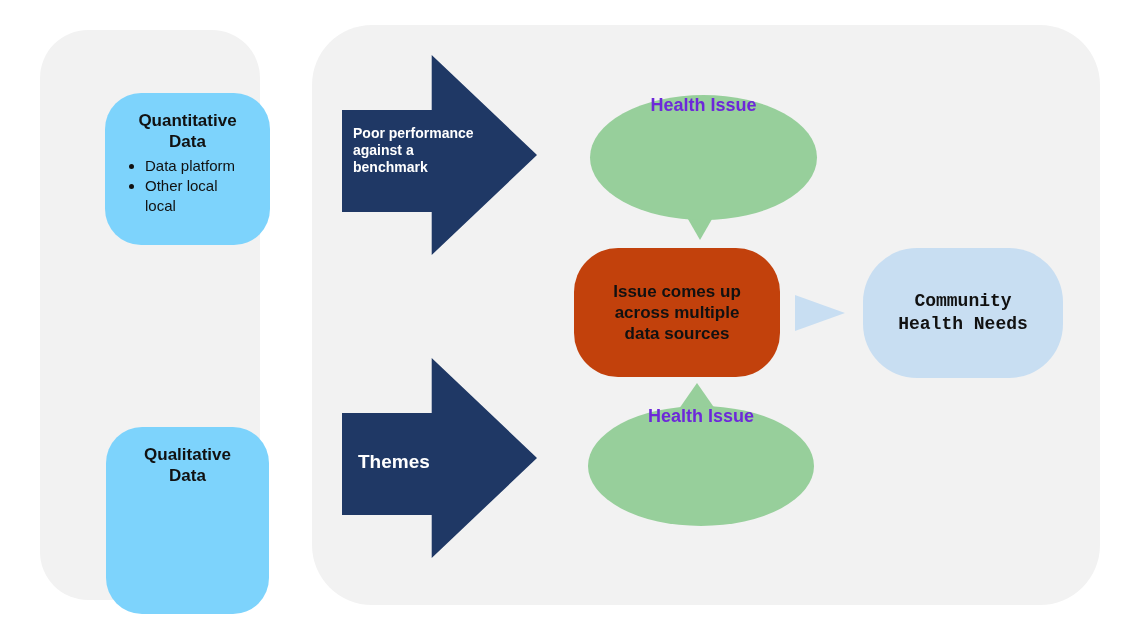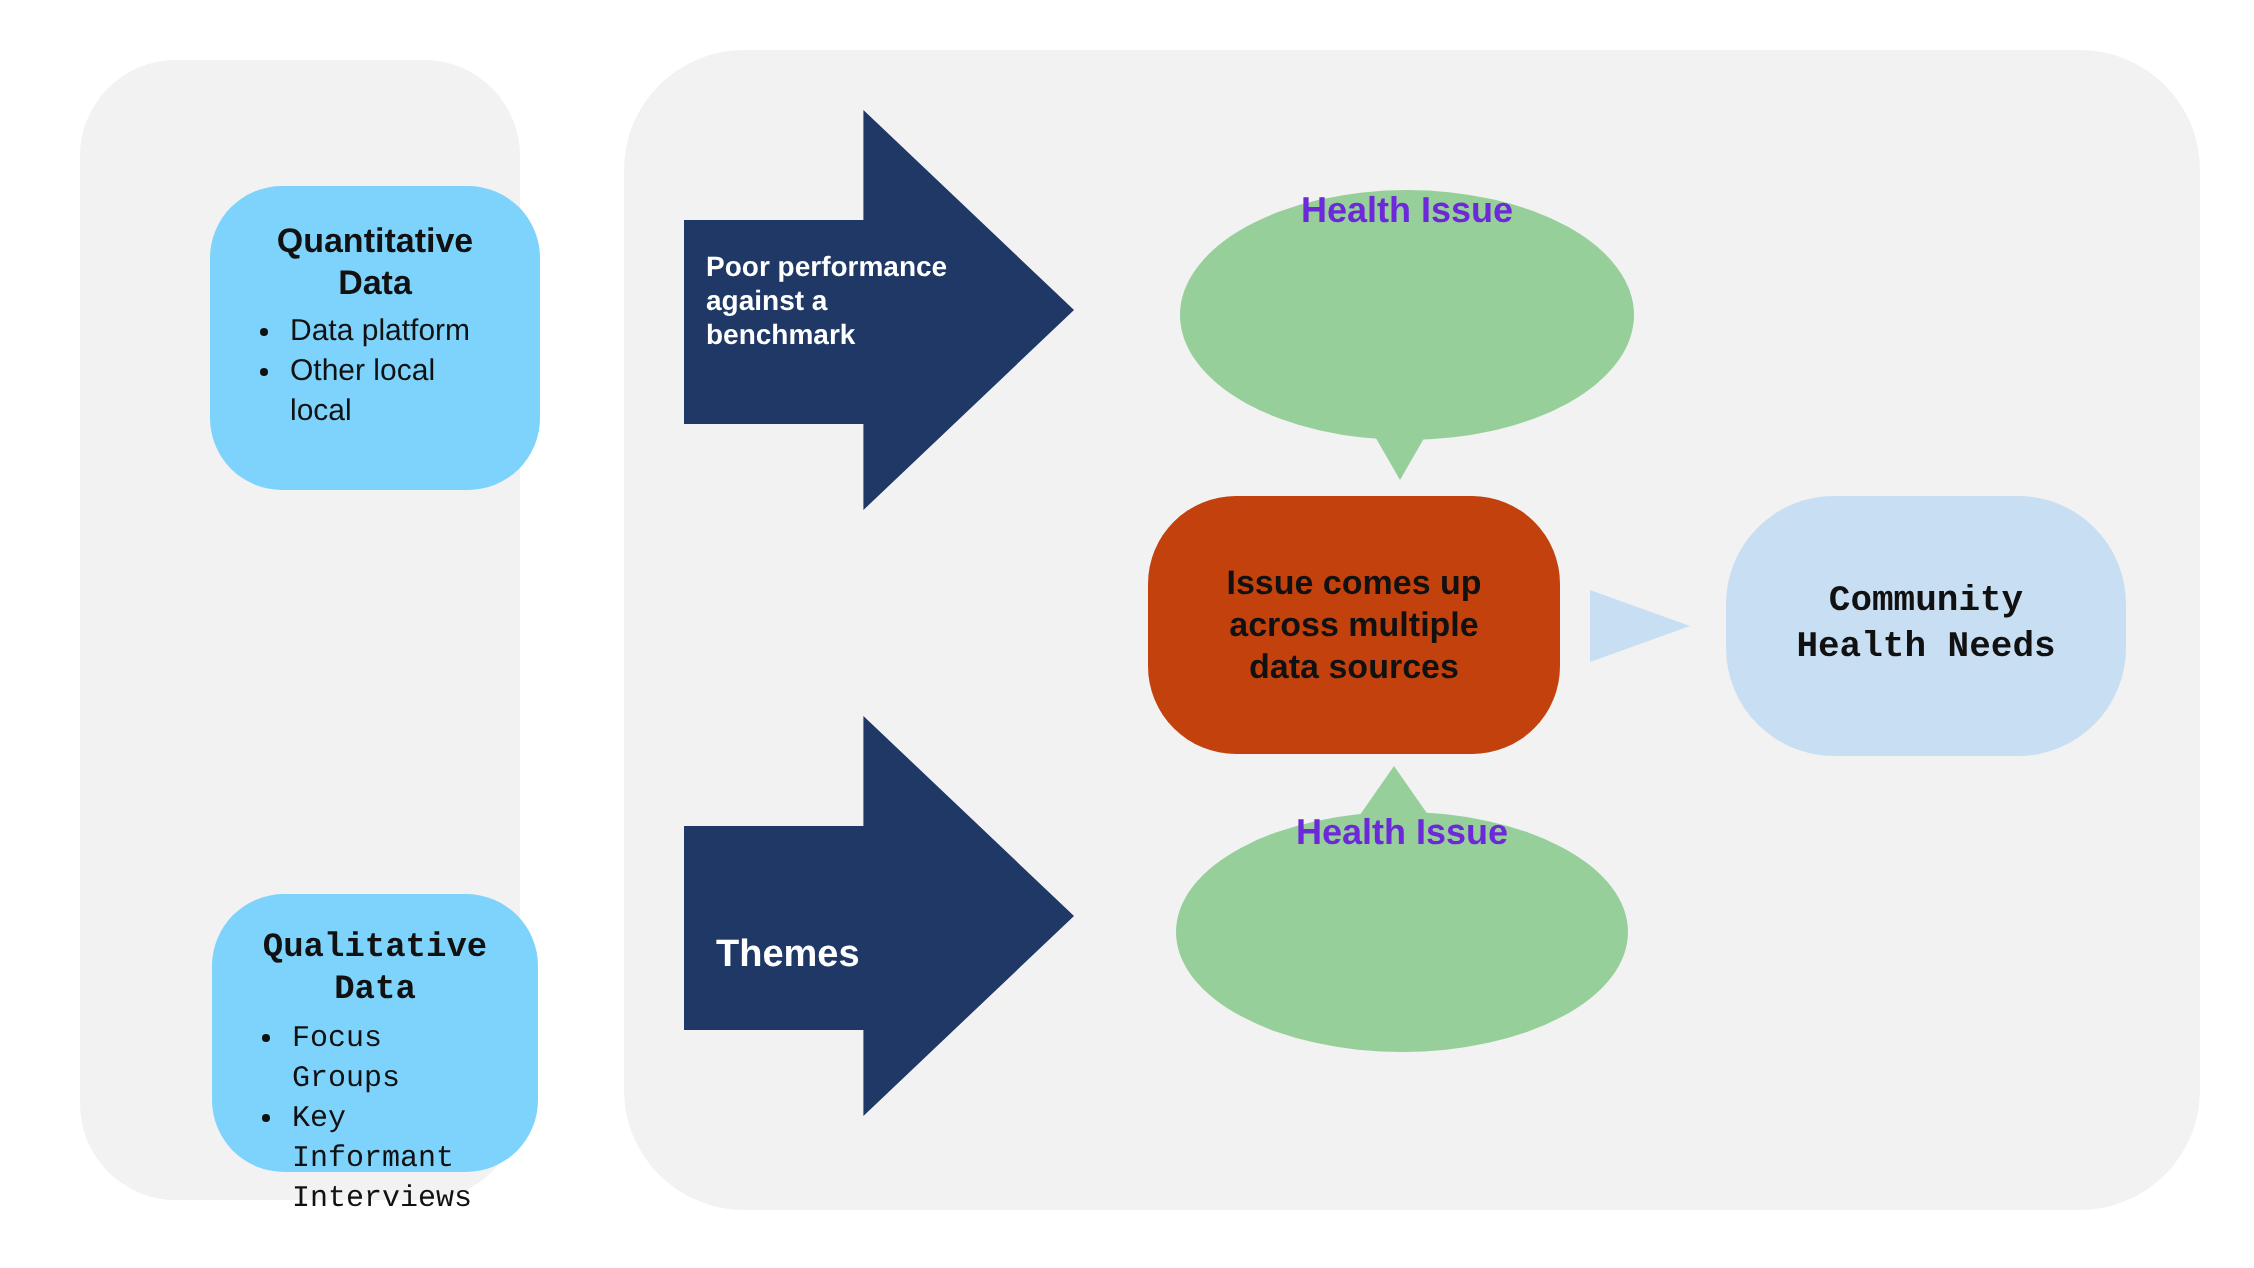--- a/index.html
+++ b/index.html
@@ -5,33 +5,33 @@
   html,body { margin:0; padding:0; background:#ffffff; }
   body { font-family:"Liberation Sans", sans-serif; color:#111111; }
   .canvas { position:relative; width:1127px; height:634px; background:#ffffff; overflow:hidden; }
 
   .panel { position:absolute; background:#f2f2f2; }
   .left-panel  { left:40px;  top:30px; width:220px; height:570px; border-radius:48px; }
   .right-panel { left:312px; top:25px; width:788px; height:580px; border-radius:60px; }
 
   .data-box { position:absolute; background:#7dd3fc; border-radius:36px; }
   .quant-box { left:65px; top:63px;  width:165px; height:152px; }
-  .qual-box  { left:66px; top:417px; width:163px; height:139px;font-family:Liberation Mono, monospace; }
+  .qual-box  { left:66px; top:397px; width:163px; height:187px; }
   .data-box .box-title { margin:17px auto 4px auto; width:122px; text-align:center;
                          font-size:17px; line-height:21px; font-weight:bold; }
   .data-box ul { margin:3px 0 0 0; padding-left:40px; }
   .data-box li { font-size:15px; line-height:20px; max-width:100px; }
 
   .flow-arrow { position:absolute; width:195px; height:200px; background:#1f3865;
                 clip-path:polygon(0% 27.5%, 46% 27.5%, 46% 0%, 100% 50%, 46% 100%, 46% 78.5%, 0% 78.5%); }
   .arrow-top    { left:342px; top:55px;text-decoration:underline; }
   .arrow-bottom { left:342px; top:358px; }
   .arrow-label { position:absolute; color:#ffffff; font-weight:bold; }
   .arrow-top .arrow-label    { left:11px; top:70px; width:134px; font-size:14px; line-height:17px; }
-  .arrow-bottom .arrow-label { left:16px; top:109px; font-size:19px; }
+  .arrow-bottom .arrow-label { left:16px; top:93px; font-size:19px; }
 
   .bubble-green { position:absolute; background:#97cf9b; border-radius:50%;
                   display:flex; align-items:flex-start; justify-content:center;
                   color:#6d28d9; font-weight:bold; font-size:18px; }
   .green-top    { left:590px; top:95px;  width:227px; height:125px; }
   .green-bottom { left:588px; top:406px; width:226px; height:120px; }
 
   .tail { position:absolute; width:0; height:0; }
   .tail-down  { left:677px; top:200px; border-left:23px solid transparent;
                 border-right:23px solid transparent; border-top:40px solid #97cf9b; }
@@ -60,24 +60,20 @@
   <div class="panel left-panel">
     <div class="data-box quant-box">
       <div class="box-title">Quantitative Data</div>
       <ul>
         <li>Data platform</li>
         <li>Other local local</li>
       </ul>
     </div>
     <div class="data-box qual-box">
       <div class="box-title">Qualitative Data</div>
-      <ul>
-        <li>Focus Groups</li>
-        <li>Key Informant Interviews</li>
-      </ul>
     </div>
   </div>
 
   <div class="panel right-panel">
 
     
     
   </div>
 
   <div class="flow-arrow arrow-top">

